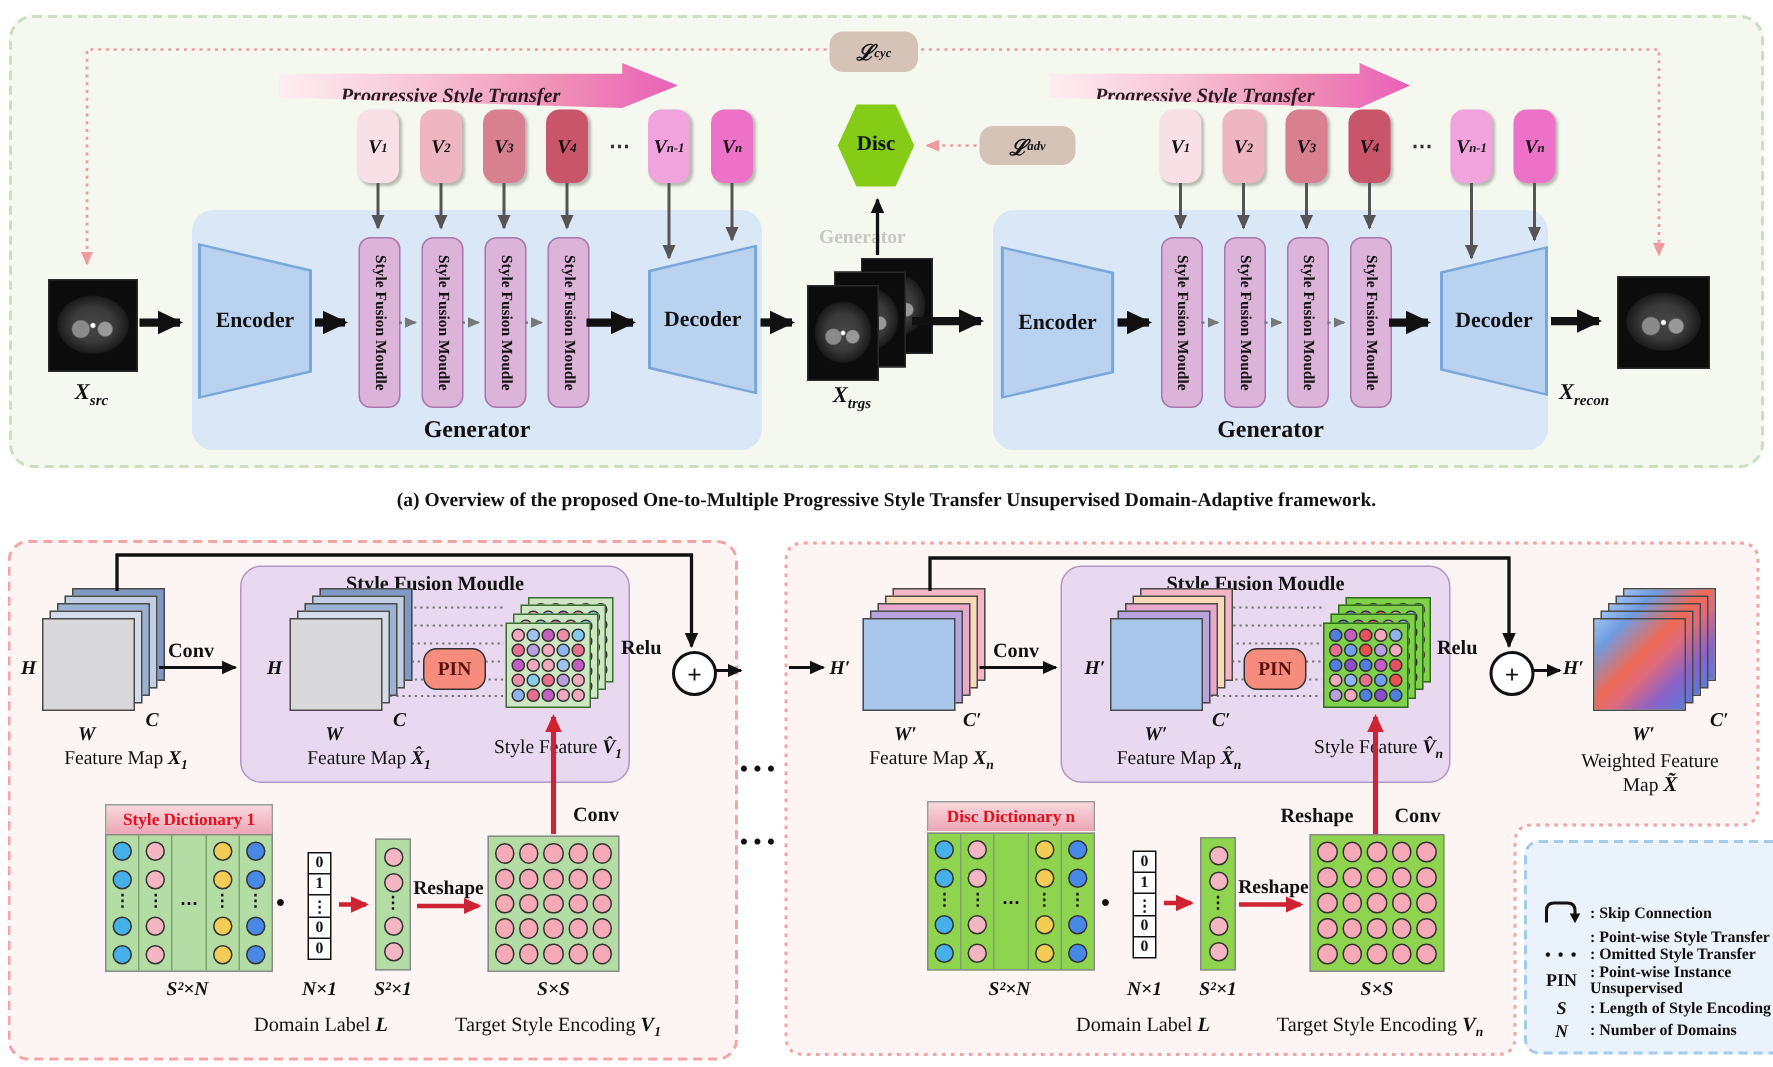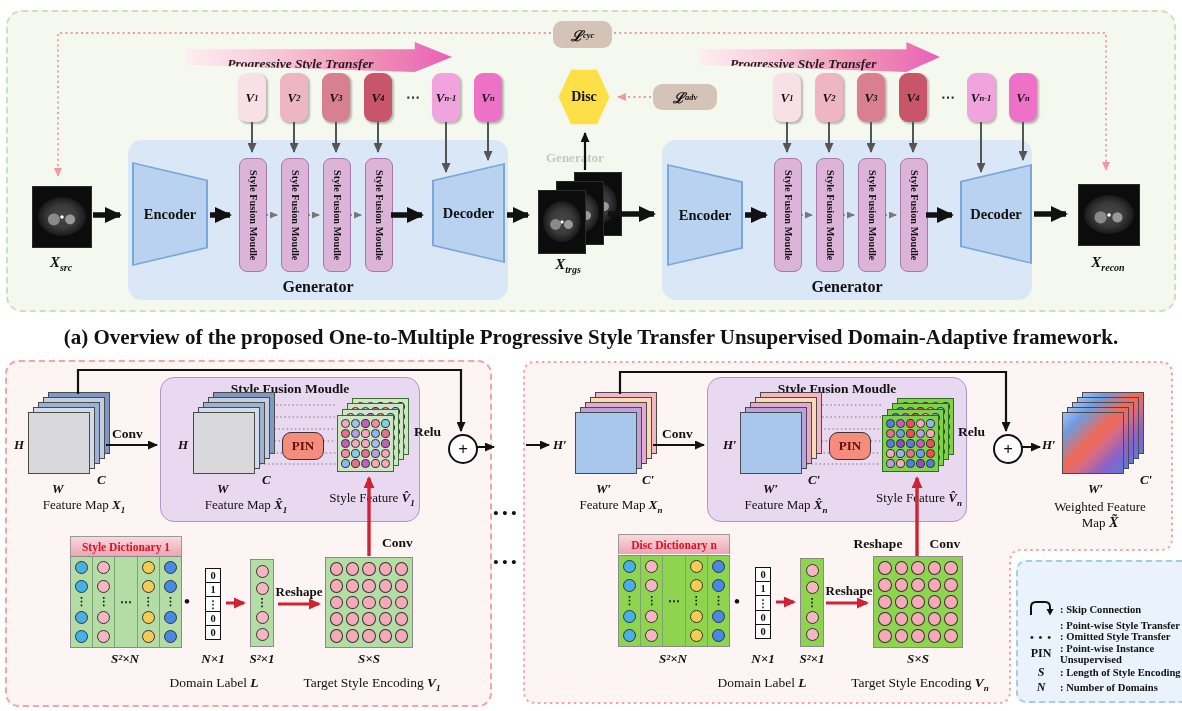--- a/index.html
+++ b/index.html
@@ -39,33 +39,33 @@
   .vdots{width:12px;text-align:center;font-weight:700;font-size:14px;color:#333;}
   .parrow{position:absolute;height:30px;z-index:2;
     background:linear-gradient(90deg,#fdeef2 0%,#f7c6d6 35%,#ef8fb4 70%,#e960b8 100%);
     clip-path:polygon(0 24%,86% 24%,86% 0,100% 50%,86% 100%,0 76%);
     display:flex;align-items:flex-end;justify-content:center;}
   .parrow span{font-style:italic;font-weight:700;font-size:13.5px;color:#2a1a22;padding-right:14%;}
   .loss{position:absolute;background:#d6c3b8;border-radius:9px;z-index:3;
     display:flex;align-items:center;justify-content:center;}
   .loss i{font-style:italic;font-weight:700;font-size:14.5px;}
   .loss sub{font-size:8.5px;font-style:italic;font-weight:700;}
-  .hexa{position:absolute;left:558px;top:68px;width:52px;height:58px;background:#fde047;z-index:3;
+  .hexa{position:absolute;left:558px;top:68px;width:52px;height:58px;background:#84cc16;z-index:3;
     clip-path:polygon(25% 3%,75% 3%,99% 50%,75% 97%,25% 97%,1% 50%);
     display:flex;align-items:center;justify-content:center;font-weight:700;font-size:14px;}
   .scan{position:absolute;background:#0c0c0c;border:1px solid #2a2a2a;z-index:3;overflow:hidden;}
   .scan::before{content:"";position:absolute;left:8%;top:16%;width:84%;height:66%;border-radius:50%;
     background:radial-gradient(ellipse at 50% 50%,#474747 0%,#3a3a3a 42%,#1c1c1c 68%,rgba(0,0,0,0) 74%);}
   .scan::after{content:"";position:absolute;inset:0;
     background:radial-gradient(circle at 36% 54%,#8a8a8a 0 11%,rgba(0,0,0,0) 13%),
       radial-gradient(circle at 64% 54%,#999 0 9%,rgba(0,0,0,0) 11%),
       radial-gradient(circle at 50% 50%,#fff 0 3%,rgba(0,0,0,0) 5%);}
   .ghost{position:absolute;left:546px;top:150px;font-weight:700;font-size:13px;color:rgba(110,110,110,.35);z-index:2;}
   .caption{position:absolute;left:0;top:325px;width:1182px;text-align:center;
-    font-weight:700;font-size:21px;z-index:2;}
+    font-weight:700;font-size:13px;z-index:2;}
   .sfmbox{position:absolute;width:258px;height:143px;background:#e9d9f0;border:1.5px solid #b394c6;
     border-radius:14px;z-index:2;}
   .sfmbox .ttl{position:absolute;top:3px;left:0;width:100%;text-align:center;font-weight:700;font-size:13.5px;}
   .pin{position:absolute;width:40px;height:26px;background:#f58c7e;border:1.6px solid #333;border-radius:9px;
     z-index:4;display:flex;align-items:center;justify-content:center;font-weight:700;font-size:13px;color:#5c120c;}
   .cube{position:absolute;width:82px;height:82px;z-index:4;}
   .cube i{position:absolute;width:60px;height:60px;border:1px solid #4a4a4a;}
   .wface{background:linear-gradient(135deg,#9ec0f0 0%,#6f9ce0 18%,#ee6a55 45%,#e06a7a 58%,#8b62c9 80%,#5d7ad8 100%);}
   .sfstack{position:absolute;width:74px;height:74px;z-index:4;}
   .sfg{position:absolute;width:57px;height:57px;box-sizing:border-box;display:grid;
@@ -241,21 +241,21 @@
   <div class="scan" style="left:574px;top:172px;width:46px;height:62px;z-index:3;"></div>
   <div class="scan" style="left:556px;top:181px;width:46px;height:62px;z-index:4;"></div>
   <div class="scan" style="left:538px;top:190px;width:46px;height:62px;z-index:5;"></div>
   <div class="scan" style="left:1078px;top:184px;width:60px;height:60px;"></div>
   <div class="ghost">Generator</div>
 
   <div class="lbl it b" style="left:61px;top:254px;font-size:15px;">
     <span class="cx" style="display:inline-block"><span>X</span><sub style="font-size:10px">src</sub></span></div>
   <div class="lbl it b" style="left:568px;top:256px;font-size:15px;">
     <span class="cx" style="display:inline-block"><span>X</span><sub style="font-size:10px">trgs</sub></span></div>
-  <div class="lbl it b" style="left:1108px;top:254px;font-size:15px;">
+  <div class="lbl it b" style="left:1056px;top:254px;font-size:15px;">
     <span class="cx" style="display:inline-block"><span>X</span><sub style="font-size:10px">recon</sub></span></div>
 
   <div class="caption">(a) Overview of the proposed One-to-Multiple Progressive Style Transfer Unsupervised Domain-Adaptive framework.</div>
 
   <div class="sfmbox" style="left:160px;top:377px;">
     <div class="ttl">Style Fusion Moudle</div>
   </div>
 
   <div class="cube" style="left:28px;top:392px;">
     <i style="left: 20px; top: 0px; background: rgb(128, 153, 194);"></i>

